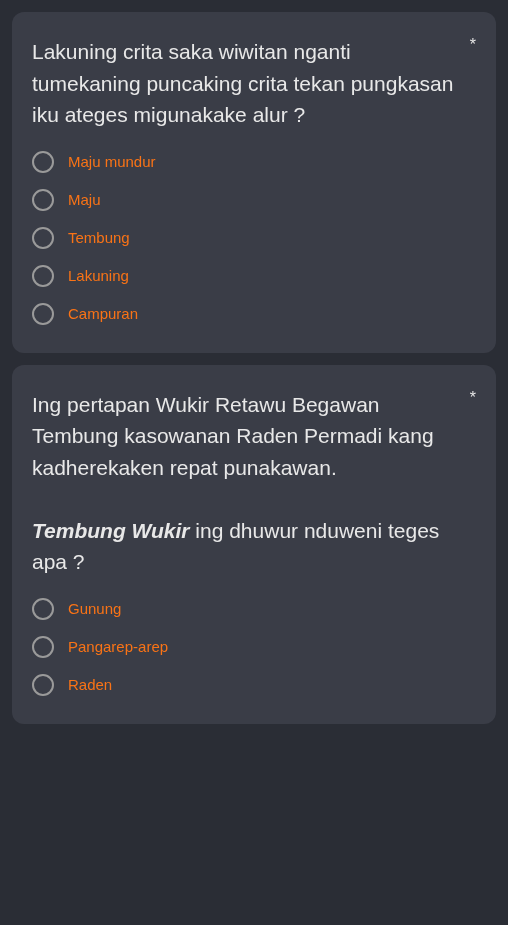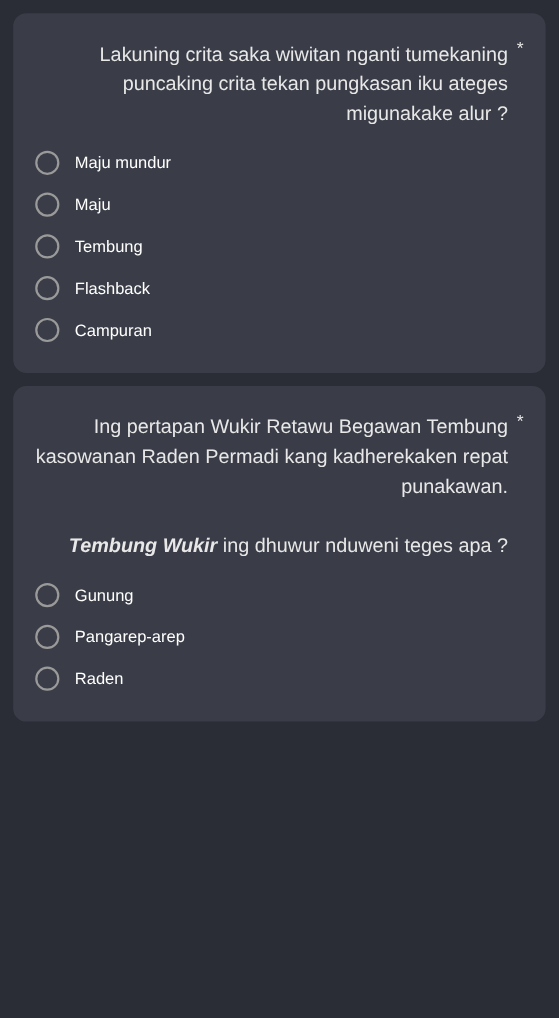--- a/index.html
+++ b/index.html
@@ -27,24 +27,23 @@
 
     .question-header {
       display: flex;
       justify-content: space-between;
       align-items: flex-start;
       margin-bottom: 20px;
     }
 
     .question-text {
       color: #e8e8e8;
-      font-size: 18px;
+      font-size: 21px;
       line-height: 1.5;
       flex: 1;
-      text-align: right;
     }
 
     .question-text em {
       font-style: italic;
       font-weight: normal;
     }
 
     .required-star {
       color: #e8e8e8;
       font-size: 16px;
@@ -69,21 +68,21 @@
     .radio-circle {
       width: 22px;
       height: 22px;
       border-radius: 50%;
       border: 2px solid #9a9a9a;
       background: transparent;
       flex-shrink: 0;
     }
 
     .option-label {
-      color: #ffffff;
+      color: #f97316;
       font-size: 15px;
     }
   </style>
 </head>
 <body>
 
 <div class="question-card">
   <div class="question-header">
     <div class="question-text">Lakuning crita saka wiwitan nganti tumekaning puncaking crita tekan pungkasan iku ateges  migunakake alur ?</div>
     <span class="required-star">*</span>
@@ -96,21 +95,21 @@
     <div class="option-item">
       <div class="radio-circle"></div>
       <span class="option-label">Maju</span>
     </div>
     <div class="option-item">
       <div class="radio-circle"></div>
       <span class="option-label">Tembung</span>
     </div>
     <div class="option-item">
       <div class="radio-circle"></div>
-      <span class="option-label">Flashback</span>
+      <span class="option-label">Lakuning</span>
     </div>
     <div class="option-item">
       <div class="radio-circle"></div>
       <span class="option-label">Campuran</span>
     </div>
   </div>
 </div>
 
 <div class="question-card">
   <div class="question-header">

